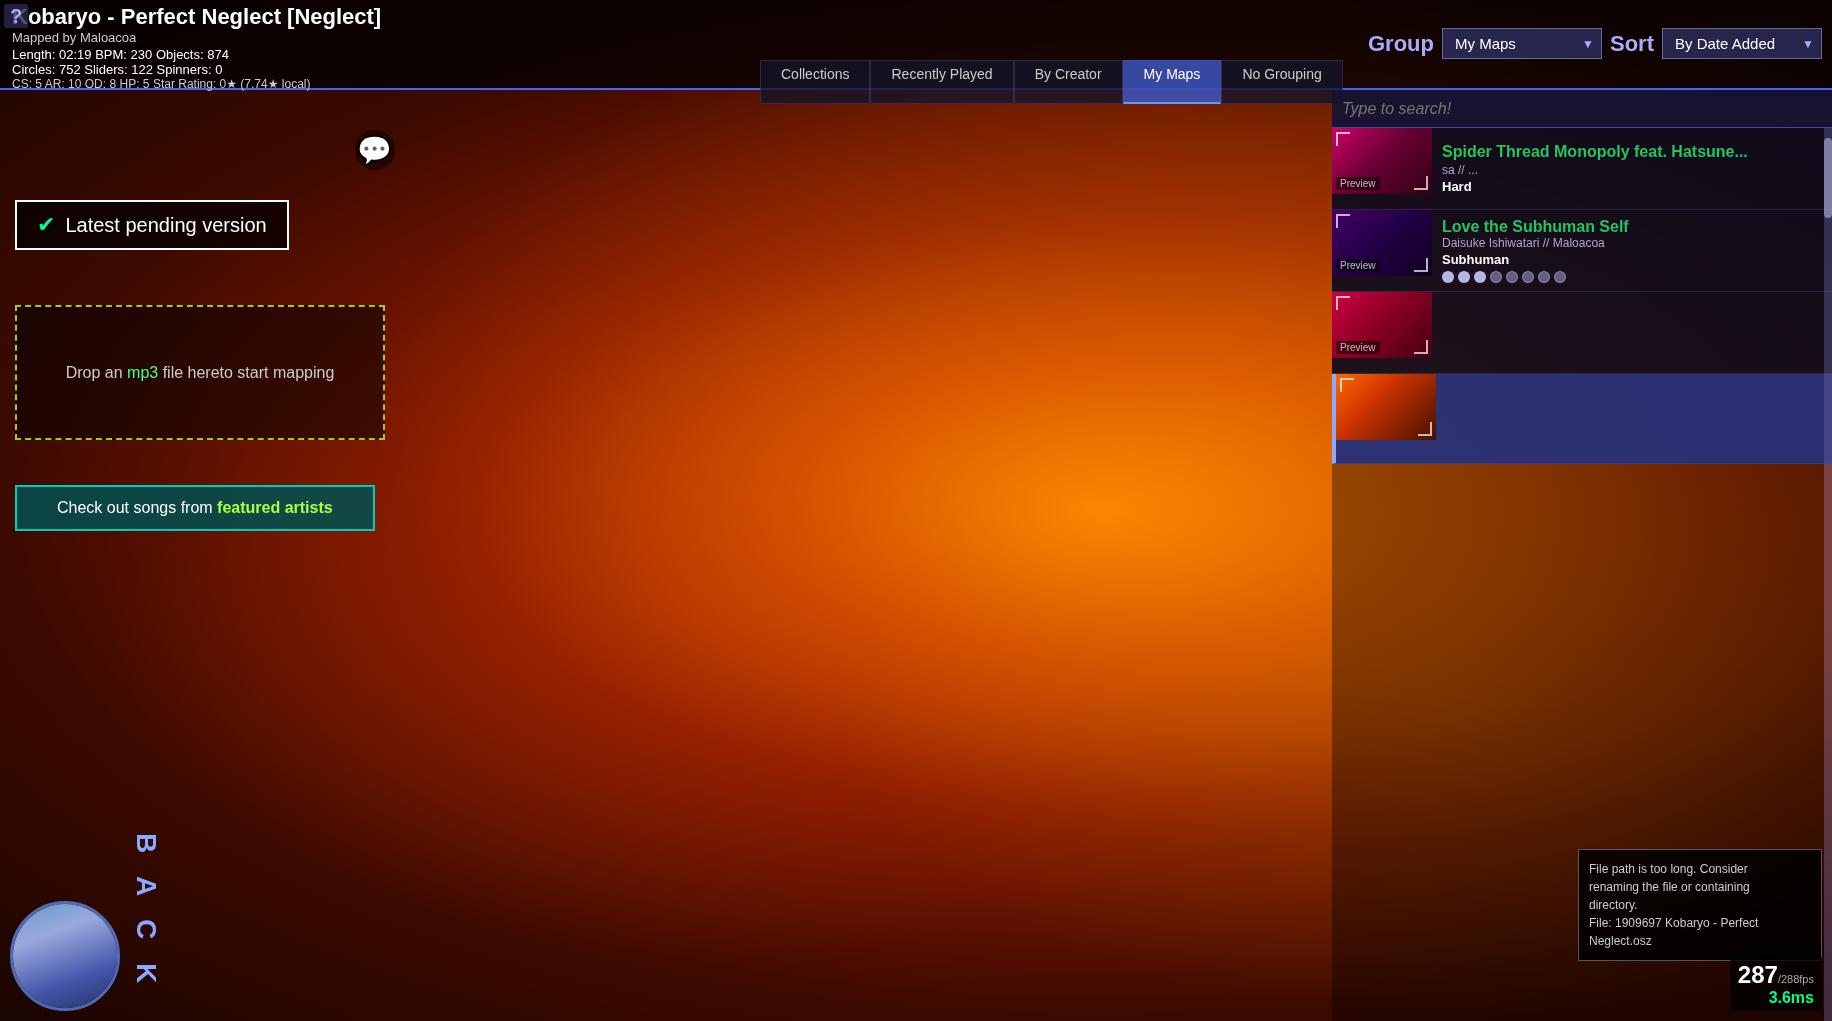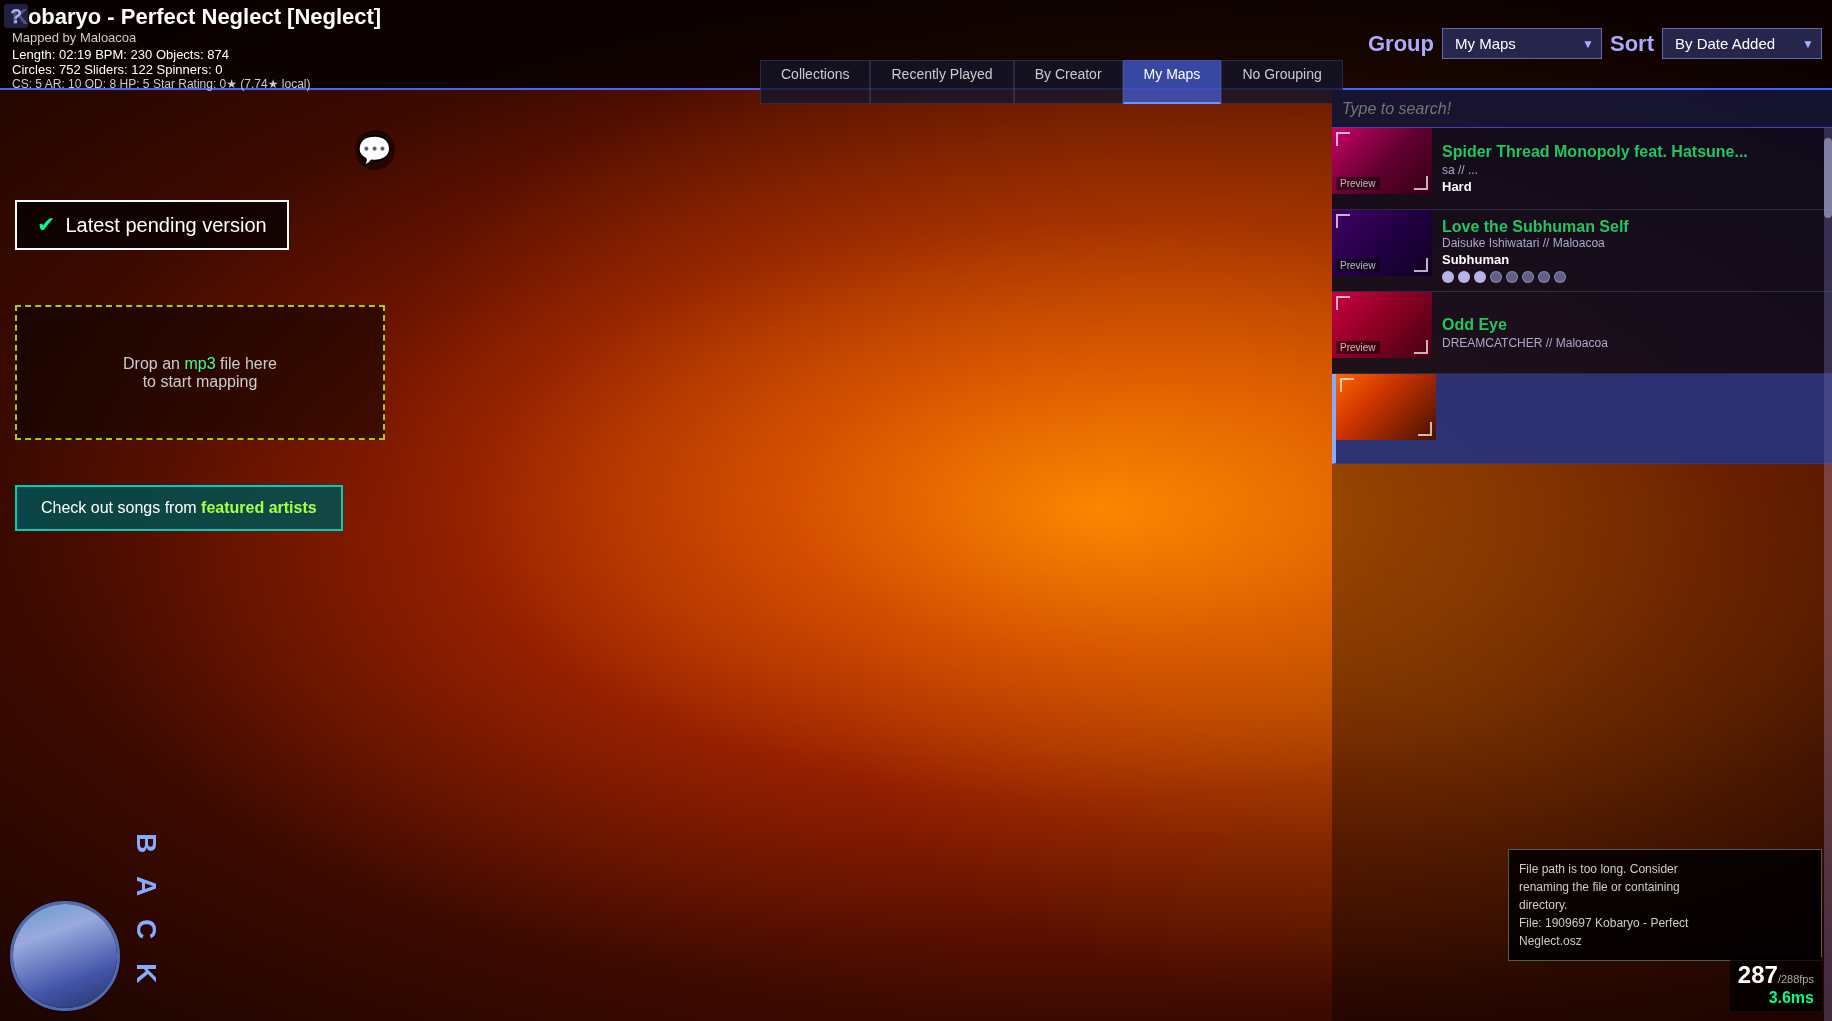--- a/index.html
+++ b/index.html
@@ -348,41 +348,41 @@
     .drop-zone {
       position: absolute;
       top: 305px;
       left: 15px;
       width: 370px;
       height: 135px;
       border: 2px dashed #aacc00;
       background: rgba(0,0,0,0.5);
       z-index: 12;
       display: flex;
-      flex-direction: column;
+      flex-direction: row;
       align-items: center;
       justify-content: center;
       color: #cccccc;
       font-size: 16px;
       text-align: center;
     }
 
     .drop-zone-mp3 {
       color: #44ff88;
     }
 
     
     .featured-btn {
       position: absolute;
       top: 485px;
       left: 15px;
       background: rgba(0,80,80,0.85);
       border: 2px solid #00ccbb;
       color: #ffffff;
-      padding: 12px 24px;
+      padding: 12px 40px;
       font-size: 16px;
       cursor: pointer;
       z-index: 12;
     }
 
     .featured-link {
       color: #aaff44;
       font-weight: bold;
     }
 
@@ -417,21 +417,21 @@
       z-index: 12;
       writing-mode: vertical-rl;
       text-orientation: mixed;
     }
 
     
     .file-warning {
       position: absolute;
       bottom: 60px;
       right: 10px;
-      width: 314px;
+      width: 244px;
       background: rgba(0,0,0,0.85);
       border: 1px solid #555555;
       color: #cccccc;
       font-size: 12px;
       padding: 10px;
       z-index: 20;
       line-height: 1.5;
     }
 
     
@@ -630,24 +630,20 @@
     </div>
   </div>
 
   <div class="song-entry">
     <div class="song-entry-thumb">
       <div class="thumb-bg-odd"></div>
       <div class="bracket-tl"></div>
       <div class="bracket-br"></div>
       <div class="preview-label">Preview</div>
     </div>
-    <div class="song-entry-info">
-      <div class="entry-title">Odd Eye</div>
-      <div class="entry-artist-mapper">DREAMCATCHER // Maloacoa</div>
-    </div>
   </div>
 
   <div class="song-entry selected">
     <div class="song-entry-thumb">
       <div class="thumb-bg-neglect"></div>
       <div class="bracket-tl"></div>
       <div class="bracket-br"></div>
     </div>
   </div>
 </div>

